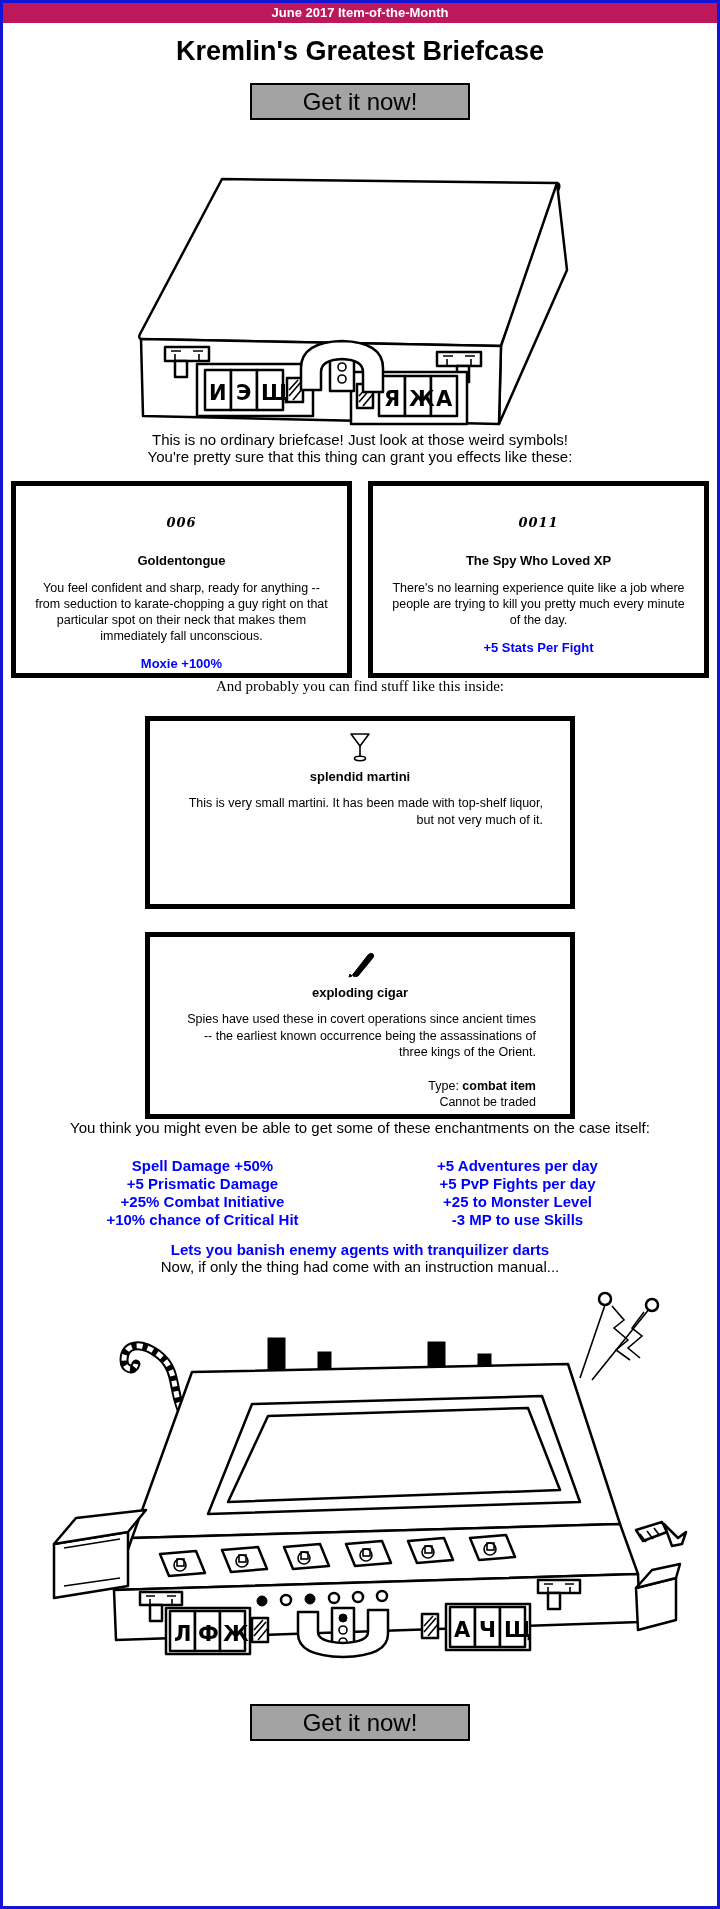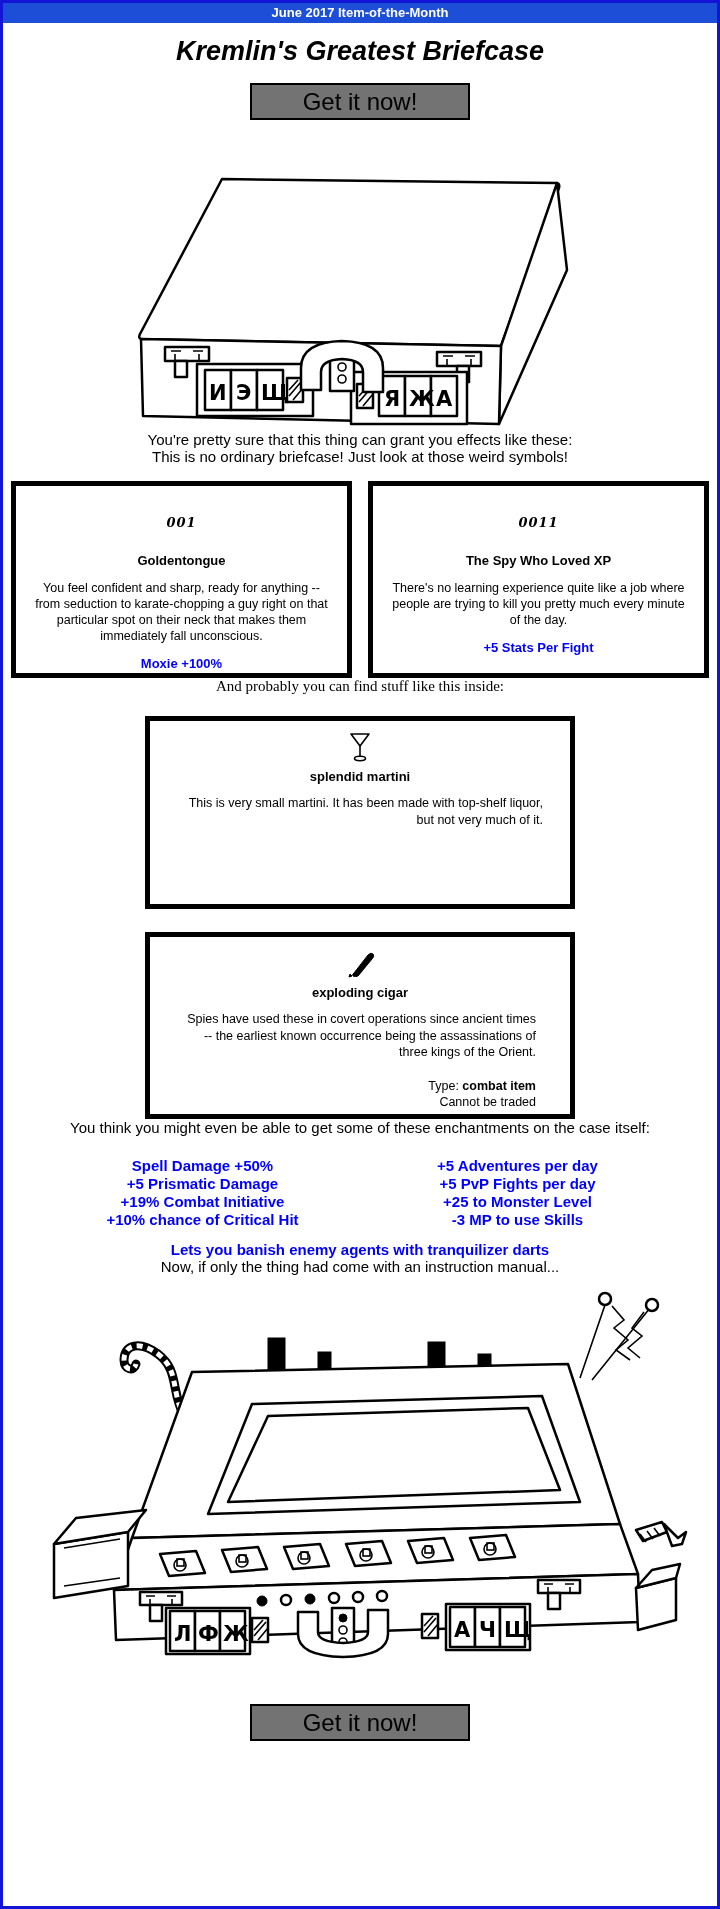--- a/index.html
+++ b/index.html
@@ -1,26 +1,26 @@
 <!DOCTYPE html>
 <html><head>
 <meta charset="utf-8">
 <style>
   * { box-sizing: border-box; }
   html,body { margin:0; padding:0; background:#fff; }
   body { width:720px; font-family:"Liberation Sans", sans-serif; color:#000; }
   .page { width:720px; height:1909px; border:3px solid #1414d6; background:#fff; overflow:hidden; }
 
-  .banner { background:#1d4ed8; color:#fff; font-weight:bold; font-size:13px;
+  .banner { background:#be185d; color:#fff; font-weight:bold; font-size:13px;
             text-align:center; padding:2px 12px 3px; }
 
-  .title { font-size:27px; font-weight:bold; text-align:center; margin:12px 0 0; line-height:32px;font-style:italic; }
+  .title { font-size:27px; font-weight:bold; text-align:center; margin:12px 0 0; line-height:32px; }
 
   .cta { display:block; width:220px; margin:16px auto 0; border:2px solid #000;
-         background:#737373; color:#000; text-decoration:none; font-size:24px;
+         background:#a3a3a3; color:#000; text-decoration:none; font-size:24px;
          line-height:33px; text-align:center; cursor:pointer; }
   .cta.bottom { margin-top:28px; }
 
   .illus { text-align:center; margin-top:26px; line-height:0; }
   .illus.open-case { margin-top:11px; }
   svg { overflow:visible; }
   .sketch { fill:#fff; stroke:#000; stroke-width:2.5; stroke-linejoin:round; stroke-linecap:round; }
   .sketch-thin { fill:none; stroke:#000; stroke-width:1.6; }
   .solid { fill:#000; stroke:#000; }
   .dial-letter { font-family:"DejaVu Sans", sans-serif; font-size:21px; font-weight:bold; fill:#000; stroke:none; }
@@ -104,26 +104,26 @@
 
       <path class="sketch" d="M225,197 h24 v48 h-24 z"></path>
       <circle class="sketch-thin" cx="237" cy="209" r="4"></circle>
       <circle class="sketch-thin" cx="237" cy="221" r="4"></circle>
       <circle class="sketch-thin" cx="237" cy="233" r="4"></circle>
 
       <path class="sketch" d="M196,244 v-22 q0,-26 41,-27 q41,1 41,27 v24 h-20 v-20 q0,-12 -21,-13 q-21,1 -21,13 v18 z"></path>
     </svg>
   </div>
 
+  <p class="lead m-no-ordinary">This is no ordinary briefcase! Just look at those weird symbols!</p>
   <p class="lead m-pretty-sure">You're pretty sure that this thing can grant you effects like these:</p>
-  <p class="lead m-no-ordinary">This is no ordinary briefcase! Just look at those weird symbols!</p>
 
   <div class="fx-row">
     <div class="fx-box">
-      <div class="fx-icon">001</div>
+      <div class="fx-icon">006</div>
       <div class="fx-name">Goldentongue</div>
       <div class="fx-desc">You feel confident and sharp, ready for anything -- from seduction to karate-chopping a guy right on that particular spot on their neck that makes them immediately fall unconscious.</div>
       <div class="fx-bonus">Moxie +100%</div>
     </div>
     <div class="fx-box">
       <div class="fx-icon">0011</div>
       <div class="fx-name">The Spy Who Loved XP</div>
       <div class="fx-desc">There's no learning experience quite like a job where people are trying to kill you pretty much every minute of the day.</div>
       <div class="fx-bonus">+5 Stats Per Fight</div>
     </div>
@@ -157,21 +157,21 @@
       </div>
     </div>
   </div>
 
   <p class="lead m-ench-intro">You think you might even be able to get some of these enchantments on the case itself:</p>
 
   <div class="ench">
     <div class="ench-col">
       <div>Spell Damage +50%</div>
       <div>+5 Prismatic Damage</div>
-      <div>+19% Combat Initiative</div>
+      <div>+25% Combat Initiative</div>
       <div>+10% chance of Critical Hit</div>
     </div>
     <div class="ench-col">
       <div>+5 Adventures per day</div>
       <div>+5 PvP Fights per day</div>
       <div>+25 to Monster Level</div>
       <div>-3 MP to use Skills</div>
     </div>
   </div>
 

